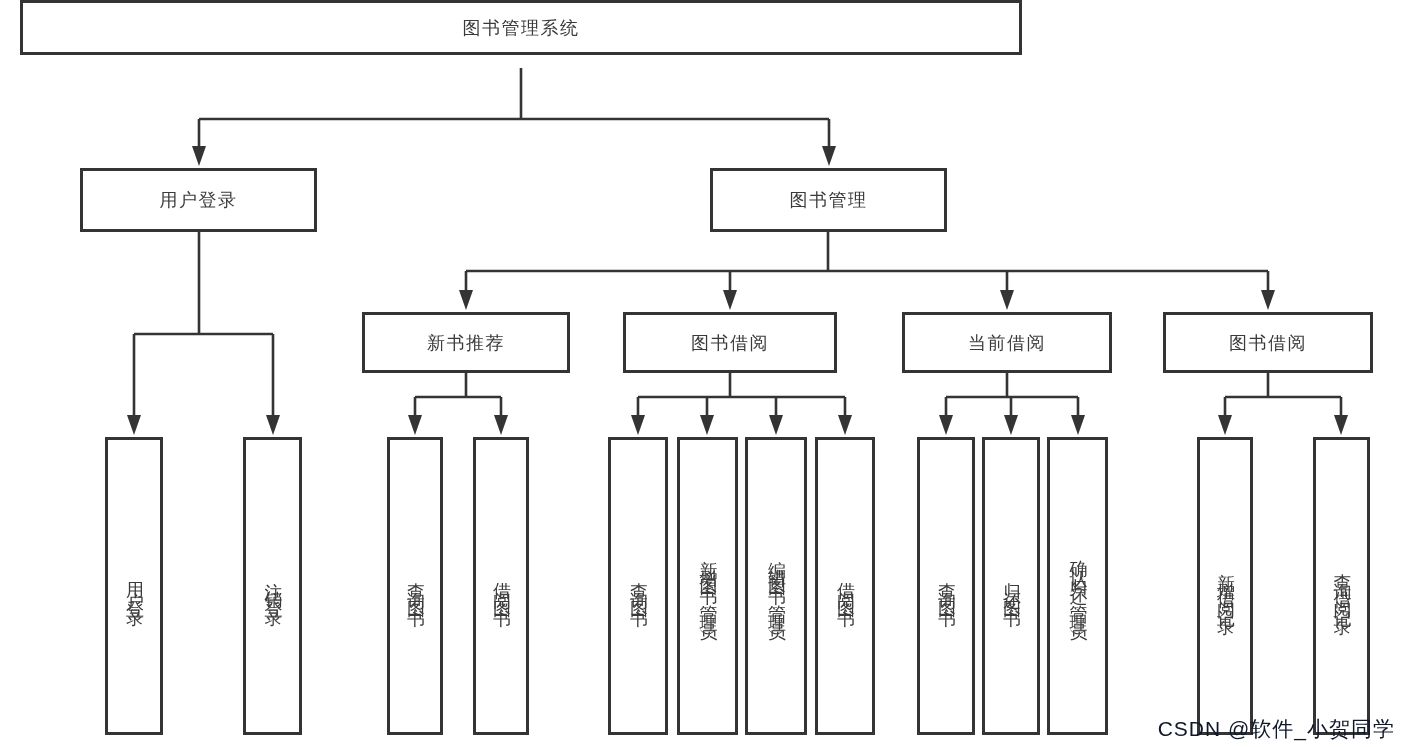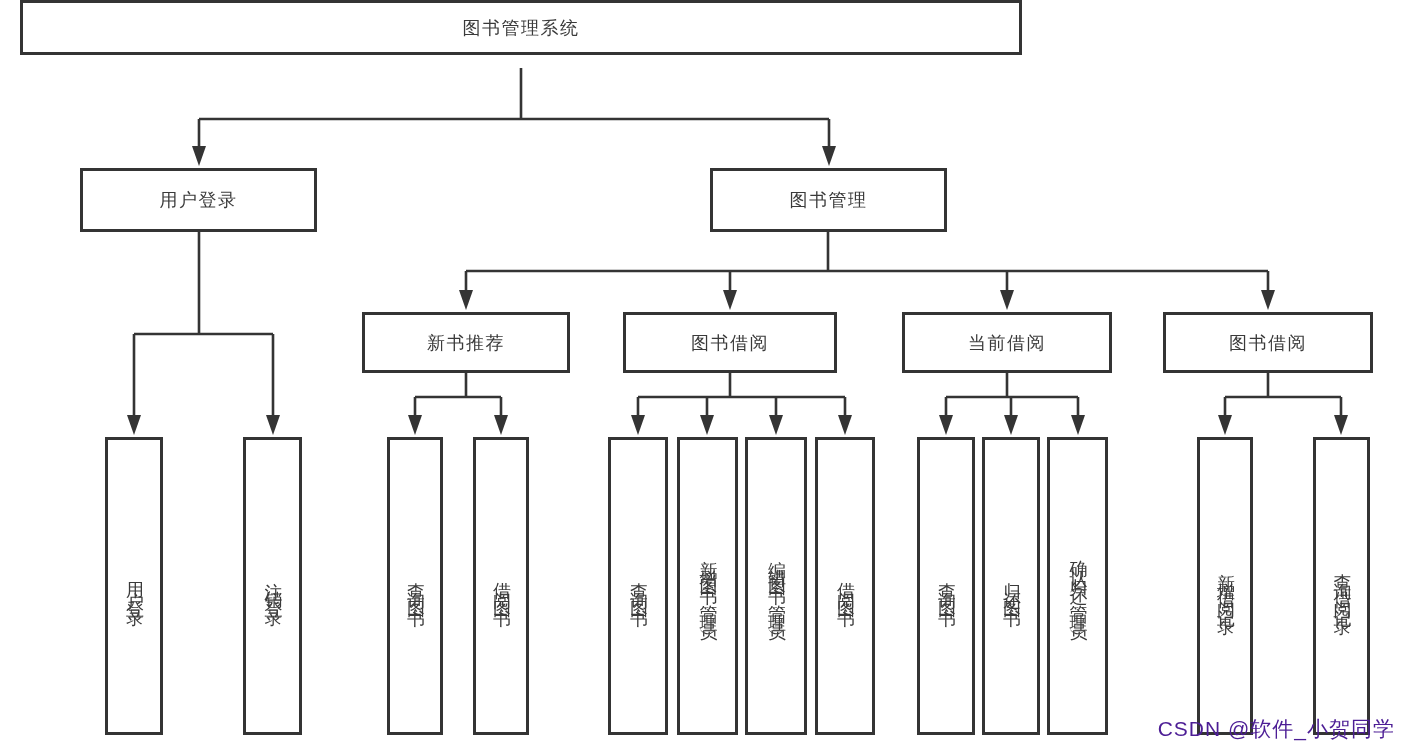--- a/index.html
+++ b/index.html
@@ -31,21 +31,21 @@
     text-orientation:mixed;
     font-size:18px;
     letter-spacing:9px;
     line-height:1.1;
     white-space:nowrap;
   }
   .watermark{
     position:absolute;
     right:10px;bottom:4px;
     font-size:21px;
-    color:#4c1d95;
+    color:#0f172a;
     letter-spacing:1px;
     z-index:5;
     white-space:nowrap;
   }
 </style>
 </head>
 <body>
 
 <div class="canvas">
 

